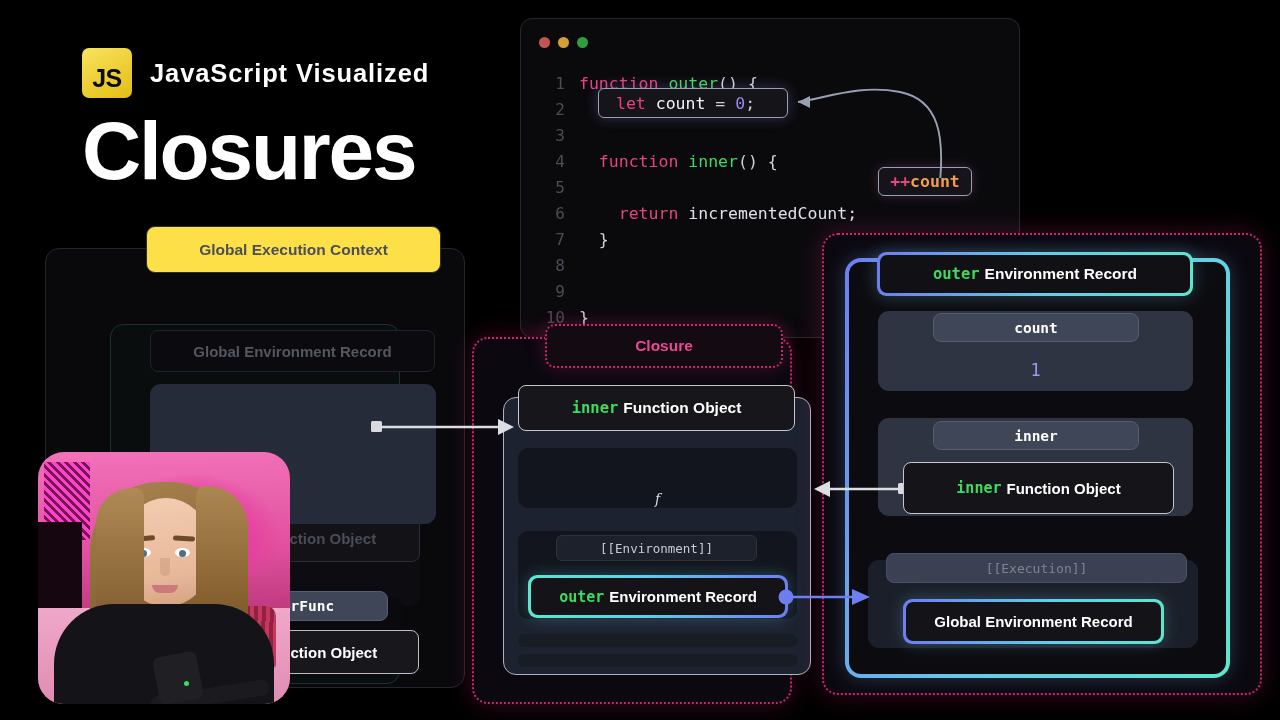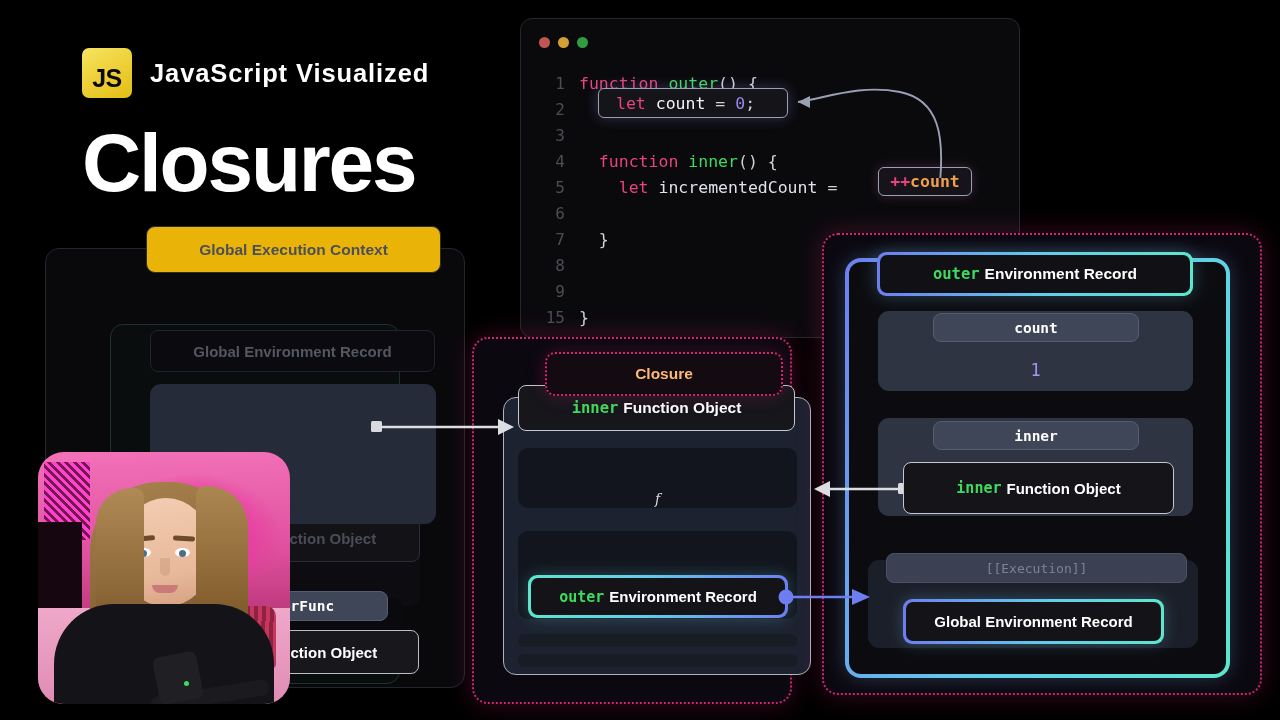--- a/index.html
+++ b/index.html
@@ -21,21 +21,21 @@
     font-family: "Liberation Sans", sans-serif;
     font-weight: bold; font-size: 25px; color: #0a0a0a;
     padding-bottom: 5px; letter-spacing: -0.5px;
   }
   .brand-text {
     color: #ffffff; font-size: 25.5px; font-weight: bold;
     letter-spacing: 0.9px;
   }
   .big-title {
     color: #ffffff; font-size: 82px; font-weight: bold;
-    letter-spacing: -2.2px; margin-top: 24px; line-height: 1;
+    letter-spacing: -2.2px; margin-top: 12px; line-height: 1;
   }
 
   
   .panel { position: absolute; border-radius: 14px; }
   .hdr-box {
     border-radius: 9px; display: flex; align-items: center;
     justify-content: center; text-align: center;
   }
   .mono { font-family: "DejaVu Sans Mono", monospace; }
   .grn { color: #3ddc5f; }
@@ -46,21 +46,21 @@
   }
 
   
   #left-panel { left: 40px; top: 226px; width: 430px; height: 470px; }
   #left-panel .dim-outer {
     position: absolute; left: 5px; top: 22px; width: 420px; height: 440px;
     border: 1px solid #23262e; border-radius: 14px; background: #09090c;
   }
   #left-panel .gec-header {
     position: absolute; left: 106px; top: 0px; width: 295px; height: 47px;
-    background: #eab308; border: 1px solid #2b2e36; border-radius: 9px;
+    background: #fde047; border: 1px solid #2b2e36; border-radius: 9px;
     color: #4b4f59; font-size: 15.5px; font-weight: bold;
   }
   #left-panel .lexenv {
     position: absolute; left: 144px; top: 64px; width: 213px; height: 30px;
     background: #121217; border: 1px solid #1d1f26; border-radius: 7px;
     color: #2e313a; font-size: 13px;
   }
   #left-panel .ger-wrap {
     position: absolute; left: 70px; top: 98px; width: 290px; height: 360px;
     border: 1px solid #1b3330; border-radius: 13px; background: #0a0d0d;
@@ -153,22 +153,22 @@
   #closure-panel {
     left: 472px; top: 337px; width: 320px; height: 367px;
     border: 2.2px dotted #d4246f; border-radius: 16px;
     background: #0b0810;
     box-shadow: 0 0 26px rgba(212,36,111,.28);
   }
   #closure-label {
     position: absolute; left: 545px; top: 324px; width: 238px; height: 44px;
     border: 2.2px dotted #d4246f; border-radius: 10px; background: #140a12;
     display: flex; align-items: center; justify-content: center;
-    color: #fdba74; font-size: 15.5px; font-weight: bold;
-    box-shadow: 0 0 18px rgba(212,36,111,.25); z-index: 6; margin-top: 28px;
+    color: #ec4899; font-size: 15.5px; font-weight: bold;
+    box-shadow: 0 0 18px rgba(212,36,111,.25); z-index: 6;
   }
   #closure-inner {
     position: absolute; left: 503px; top: 397px; width: 308px; height: 278px;
     background: #1d2230; border: 1.5px solid #aeb3be; border-radius: 13px;
   }
   #innerfn-hdr {
     position: absolute; left: 518px; top: 385px; width: 277px; height: 46px;
     background: #16161b; border: 1.6px solid #c3c7d0; border-radius: 8px;
     display: flex; align-items: center; justify-content: center;
     color: #ffffff; font-size: 15.5px; font-weight: bold; gap: 5px; z-index: 4;
@@ -442,37 +442,37 @@
         </div>
       <div class="cline">
           <span class="lno">3</span>
         </div>
       <div class="cline">
           <span class="lno">4</span>
           <span class="ctxt"><span class="kw">  function </span><span class="fname">inner</span><span class="punc">() {</span></span>
         </div>
       <div class="cline">
           <span class="lno">5</span>
-          <span class="ctxt"><span class="kw">    let </span><span class="plain">incrementedCount </span><span class="punc">=</span></span>
         </div>
       <div class="cline">
           <span class="lno">6</span>
+          <span class="ctxt"><span class="kw">    return </span><span class="plain">incrementedCount;</span></span>
         </div>
       <div class="cline">
           <span class="lno">7</span>
           <span class="ctxt"><span class="punc">  }</span></span>
         </div>
       <div class="cline">
           <span class="lno">8</span>
         </div>
       <div class="cline">
           <span class="lno">9</span>
         </div>
       <div class="cline">
-          <span class="lno">15</span>
+          <span class="lno">10</span>
           <span class="ctxt"><span class="punc">}</span></span>
         </div>
     </div>
   </div>
 
   <div class="hl-count">
     <span class="kw">let</span><span class="var"> count </span><span class="punc">= </span><span class="num">0</span><span class="punc">;</span>
   </div>
 
   <div class="hl-plus">
@@ -491,20 +491,21 @@
 
   <div id="innerfn-hdr">
     <span class="mono grn">inner</span>
     <span>Function Object</span>
   </div>
 
   <div id="call-slot"></div>
   <div id="call-f">f</div>
 
   <div id="env-slot"></div>
+  <div id="env-chip">[[Environment]]</div>
   <div id="outer-er-center">
     <div class="fill">
       <span class="mono grn">outer</span>
       <span>Environment Record</span>
     </div>
   </div>
   <div class="faint-row" style="top:634px"></div>
   <div class="faint-row" style="top:654px"></div>
 
   <div class="panel" id="right-panel"></div>

